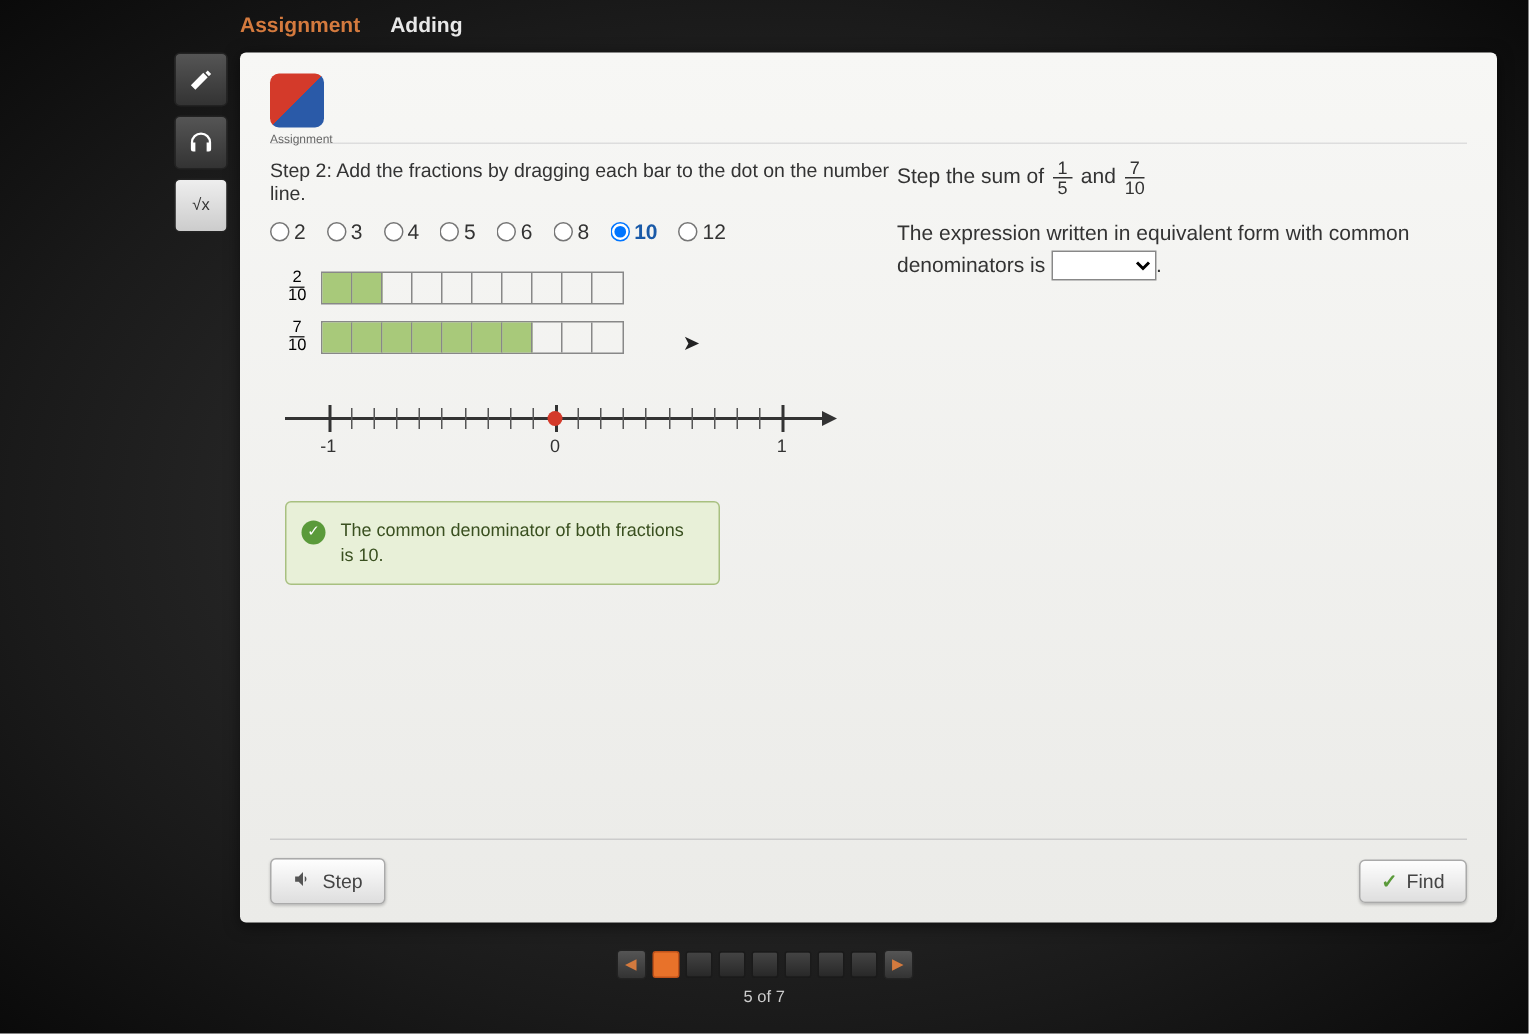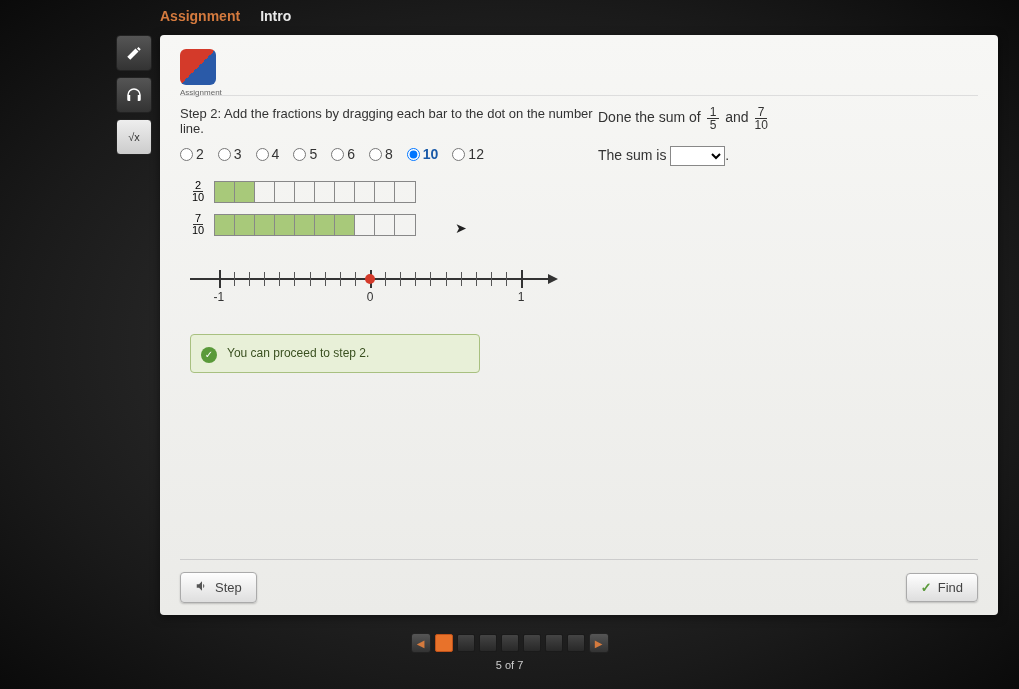--- a/index.html
+++ b/index.html
@@ -163,21 +163,21 @@
 .pager-dot { width:18px; height:18px; background:linear-gradient(#444,#282828); border:1px solid #1a1a1a; border-radius:2px;}
 .pager-dot.current { background:#e8722a; border-color:#c0521a;}
 .pager-label { color:#ccc; font-size:11px;}
 .cursor-arrow { position:absolute; left:455px; top:220px; font-size:14px; color:#222; pointer-events:none;}
 </style>
 </head>
 <body>
 
 <div class="top-tabs">
   <span class="assignment">Assignment</span>
-  <span class="active-tab">Intro</span>
+  <span class="active-tab">Adding</span>
 </div>
 
 <div class="side-toolbar">
   <div class="tool-btn">
     <svg width="18" height="18" viewBox="0 0 24 24">
         <path fill="#fff" d="M3 17l4 4 11-11-4-4L3 17zm15-13l3 3-2 2-3-3 2-2z"></path>
       </svg>
   </div>
   <div class="tool-btn">
     <svg width="18" height="18" viewBox="0 0 24 24">
@@ -275,40 +275,40 @@
             <div class="tick major" style="left: 92%;"></div>
           </div>
         <div class="red-dot" style="left:50%"></div>
         <div class="tick-label" style="left:8%">-1</div>
         <div class="tick-label" style="left:50%">0</div>
         <div class="tick-label" style="left:92%">1</div>
       </div>
 
       <div class="feedback-box">
         <div class="check-icon">✓</div>
-        <div>You can proceed to step 2.</div>
+        <div>The common denominator of both fractions is 10.</div>
       </div>
     </div>
 
     <div class="right-col">
       <p>
-        <span>Done the sum of </span>
+        <span>Step the sum of </span>
         <span class="inline-frac">
             <span class="n">1</span>
             <span>5</span>
           </span>
         <span> and </span>
         <span class="inline-frac">
             <span class="n">7</span>
             <span>10</span>
           </span>
       </p>
       <p>
-        <span>The sum is </span>
-        <select class="answer" style="min-width:55px"><option></option></select><span>.</span>
+        <span>The expression written in equivalent form with common denominators is </span>
+        <select class="answer"><option></option></select><span>.</span>
       </p>
     </div>
   </div>
 
   <div class="bottom-bar">
     <button class="btn">
       <span>
         <svg width="14" height="14" viewBox="0 0 24 24">
             <path fill="#555" d="M3 9v6h4l5 5V4L7 9H3zm13 3a4 4 0 0 0-2-3.5v7A4 4 0 0 0 16 12z"></path>
           </svg>

